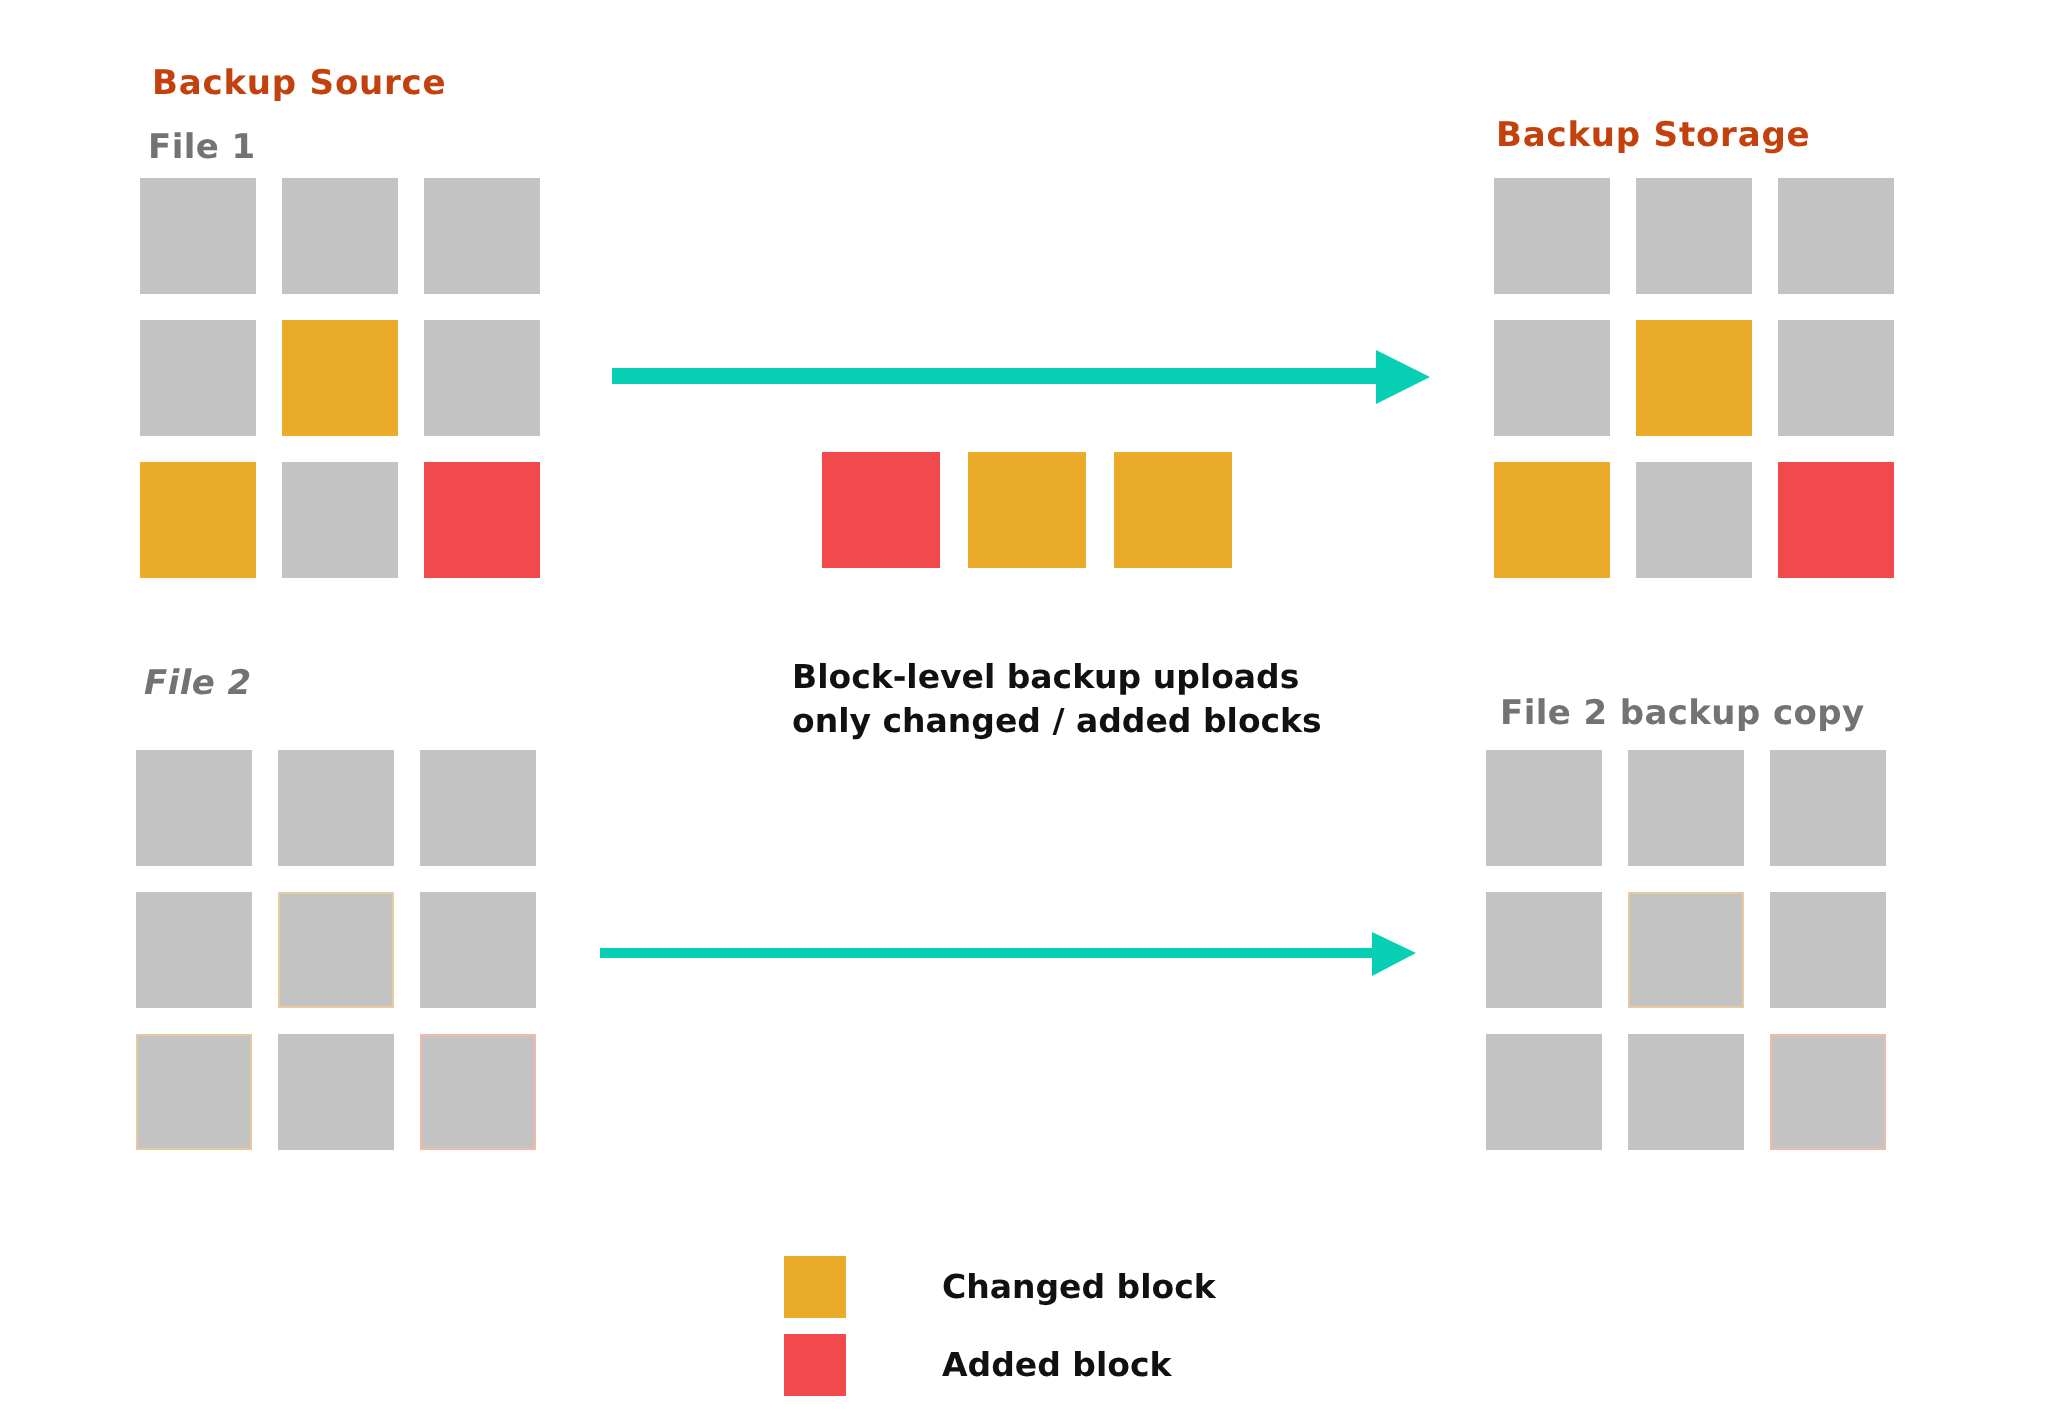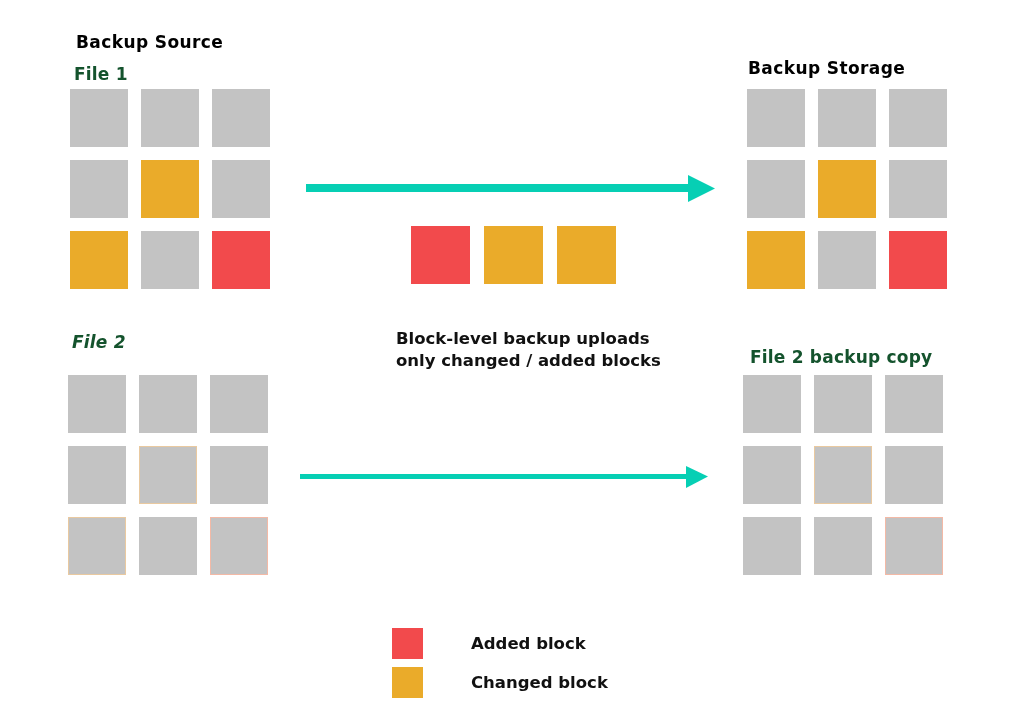--- a/index.html
+++ b/index.html
@@ -20,29 +20,29 @@
     position: relative;
     width: 1036px;
     height: 712px;
   }
   
   .section-title {
     position: absolute;
     font-weight: bold;
     font-size: 17px;
     letter-spacing: 0.4px;
-    color: #000000;
+    color: #c2410c;
     white-space: nowrap;
   }
   .file-title {
     position: absolute;
     font-weight: bold;
     font-size: 17px;
     letter-spacing: 0.2px;
-    color: #14532d;
+    color: #737373;
     white-space: nowrap;
   }
   #title-backup-source { left: 76px;  top: 32px; }
   #title-backup-storage{ left: 748px; top: 32px; margin-top: 26px; }
   #title-file1         { left: 74px;  top: 64px; }
   #title-file1-copy    { left: 750px; top: 64px; }
   #title-file2         { left: 72px;  top: 332px; font-style: italic; }
   #title-file2-copy    { left: 750px; top: 347px; }
 
   
@@ -212,22 +212,22 @@
     <polygon points="386,4 408,14.5 386,26" fill="#06cfb4"></polygon>
   </svg>
 
   <div class="caption">
     <div>Block-level backup uploads</div>
     <div>only changed / added blocks</div>
   </div>
 
   <div class="legend">
       <div class="legend-row">
+        <span class="legend-swatch changed"></span>
+        <span class="legend-label">Changed block</span>
+      </div>
+      <div class="legend-row">
         <span class="legend-swatch added"></span>
         <span class="legend-label">Added block</span>
       </div>
-      <div class="legend-row">
-        <span class="legend-swatch changed"></span>
-        <span class="legend-label">Changed block</span>
-      </div>
     </div>
 
 </div>
 
 </body></html>

